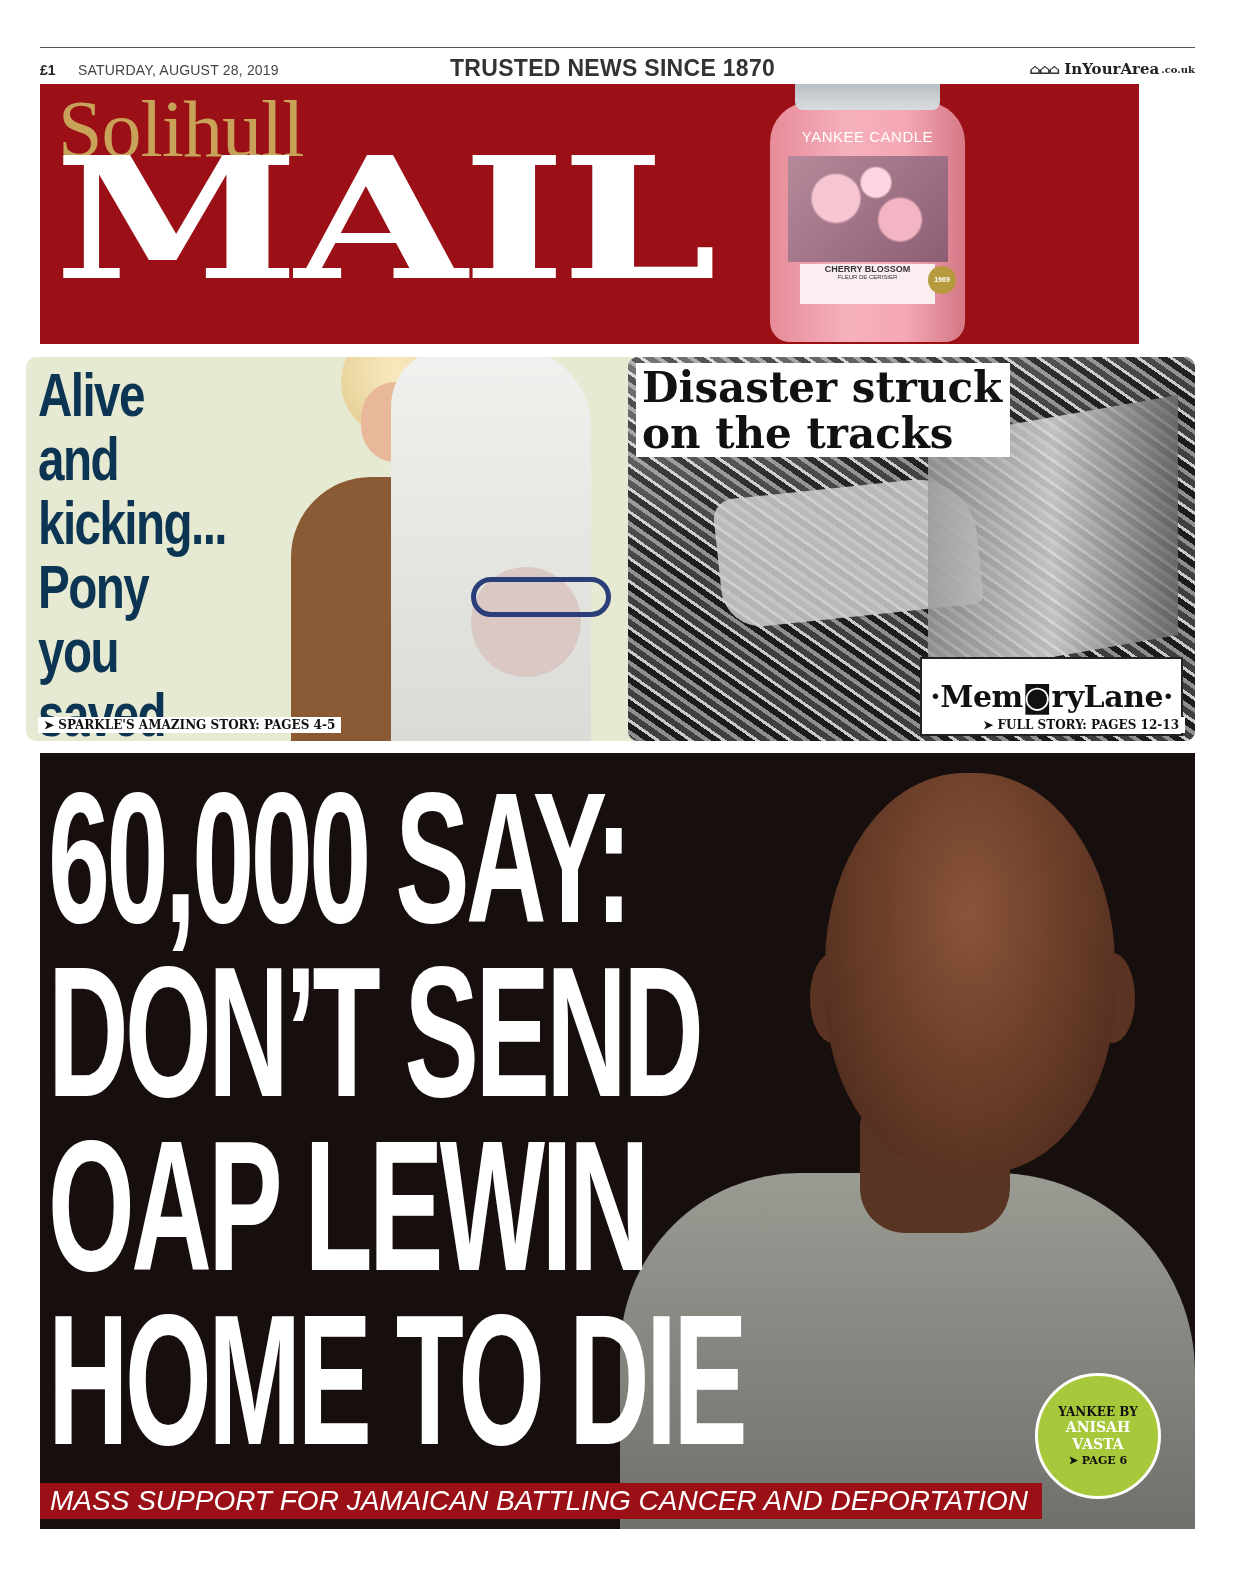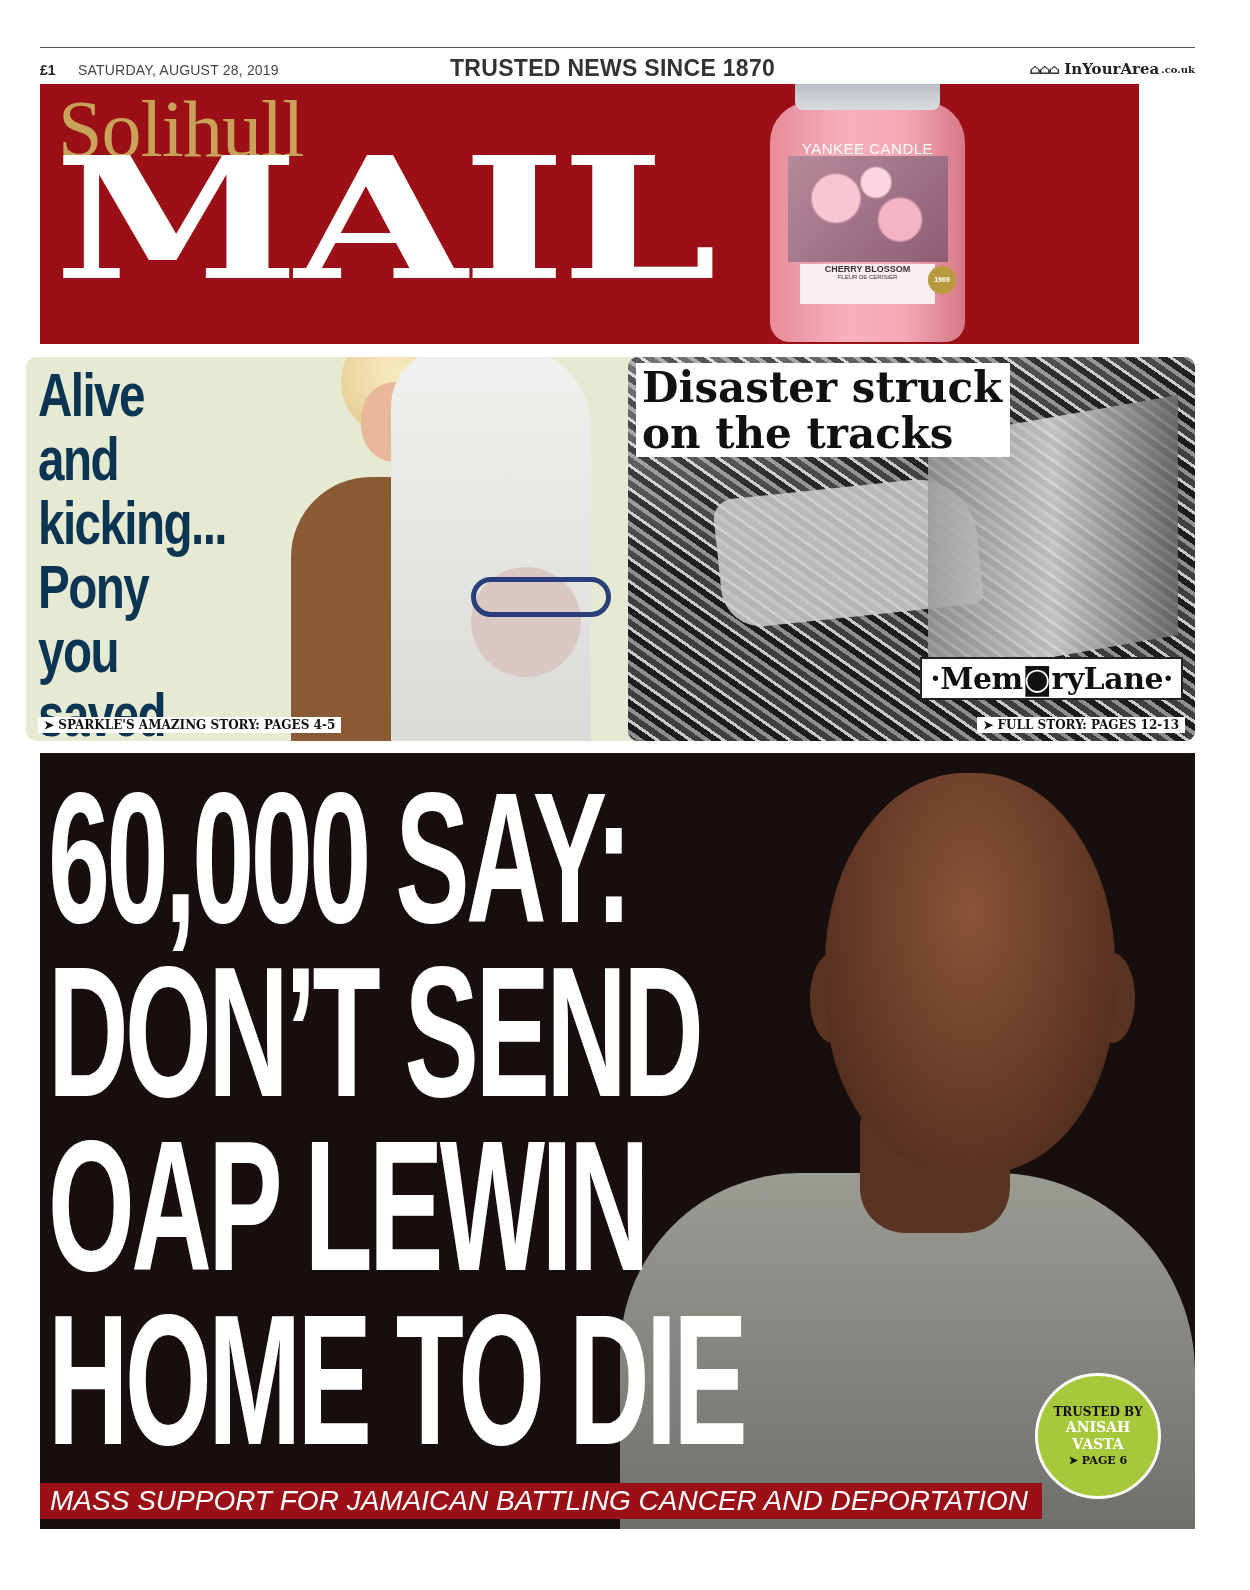--- a/index.html
+++ b/index.html
@@ -18,21 +18,21 @@
 
     
     .masthead { position: absolute; left: 40px; top: 84px; width: 1099px; height: 260px; background: #9a1016; overflow: hidden; }
     .solihull { position: absolute; left: 18px; top: 0px; font-family: "Liberation Serif", serif; font-size: 80px; color: #c9a25a; letter-spacing: -1px; }
     .mail { position: absolute; left: 14px; top: 50px; font-family: "DejaVu Serif", serif; font-weight: bold; font-size: 188px; color: #ffffff; letter-spacing: -4px; line-height: 1; transform: scaleX(1.18) scaleY(0.9); transform-origin: left top; }
 
     
     .candle { position: absolute; left: 730px; top: -44px; width: 195px; height: 304px; }
     .candle-lid { position: absolute; left: 25px; top: 0; width: 145px; height: 70px; border-radius: 20px 20px 8px 8px; background: linear-gradient(180deg, #e9ecef, #b7bcc2 60%, #d9dde1); }
     .candle-jar { position: absolute; left: 0; top: 62px; width: 195px; height: 240px; border-radius: 40px 40px 20px 20px; background: linear-gradient(90deg, #e78b98, #f6b1bd 40%, #f4a7b3 70%, #d57886); }
-    .candle-brand { position: absolute; left: 0; top: 100px; width: 195px; text-align: center; font-size: 15px; color: #fff; letter-spacing: 0.5px; }
+    .candle-brand { position: absolute; left: 0; top: 88px; width: 195px; text-align: center; font-size: 15px; color: #fff; letter-spacing: 0.5px; }
     .candle-photo { position: absolute; left: 18px; top: 116px; width: 160px; height: 106px; background: radial-gradient(circle at 30% 40%, #f8c6d3 0 18%, transparent 20%), radial-gradient(circle at 70% 60%, #f3b4c4 0 16%, transparent 18%), radial-gradient(circle at 55% 25%, #fbd5df 0 12%, transparent 14%), linear-gradient(135deg, #b58a9a, #8d5d74); }
     .candle-label { position: absolute; left: 30px; top: 224px; width: 135px; height: 40px; background: #fbeef0; text-align: center; font-size: 9px; font-weight: bold; color: #333; padding-top: 0; box-sizing: border-box; }
     .candle-label small { display: block; font-size: 6px; font-weight: normal; }
     .seal { position: absolute; left: 158px; top: 226px; width: 28px; height: 28px; border-radius: 50%; background: #b79a3d; color: #fff; font-size: 7px; text-align: center; line-height: 28px; font-weight: bold; }
 
     
     .offer { position: absolute; right: 10px; top: 4px; width: 210px; text-align: right; }
     .offer-big { font-size: 72px; font-weight: bold; color: #e7c36f; letter-spacing: -3px; line-height: 1; transform: scaleX(0.82); transform-origin: right top; }
     .offer-sub { font-family: "DejaVu Serif", serif; font-size: 25px; color: #e7c36f; font-weight: bold; line-height: 26px; margin-top: -6px; transform: scaleX(0.92); transform-origin: right top; }
     .clintons { margin: 8px 0 0 auto; width: 190px; height: 70px; background: #fff; border: 3px solid #9a1016; box-sizing: border-box; display: flex; align-items: center; justify-content: center; font-family: "DejaVu Serif", serif; font-style: italic; font-size: 34px; color: #9a1016; outline: 2px solid #fff; }
@@ -54,21 +54,21 @@
     .caption-right { right: 10px; margin-top: 40px; }
 
     .train-photo { position: absolute; inset: 0; background:
       linear-gradient(160deg, rgba(255,255,255,0.25), transparent 40%),
       repeating-linear-gradient(35deg, #4a4a4a 0 6px, #8c8c8c 6px 10px, #2d2d2d 10px 16px, #bdbdbd 16px 19px),
       #666; filter: grayscale(1) contrast(1.2); }
     .train-wreck { position: absolute; left: 90px; top: 130px; width: 260px; height: 130px; background: #cfcfcf; border-radius: 20px 60px 10px 40px; transform: rotate(-6deg); opacity: 0.85; }
     .train-car { position: absolute; left: 300px; top: 60px; width: 250px; height: 240px; background: linear-gradient(90deg, #9b9b9b, #d8d8d8 50%, #6d6d6d); transform: skewY(-10deg); opacity: 0.85; }
     .disaster-head { position: absolute; left: 8px; top: 6px; background: #fff; padding: 2px 8px 0 6px; font-family: "DejaVu Serif", serif; font-weight: bold; font-size: 42px; line-height: 46px; color: #111; }
     .disaster-head .line { display: block; }
-    .memory-lane { position: absolute; right: 12px; top: 300px; background: #fff; border: 2px solid #222; padding: 2px 8px; font-family: "DejaVu Serif", serif; font-weight: bold; font-size: 30px; color: #111; letter-spacing: -0.5px; }
+    .memory-lane { position: absolute; right: 12px; top: 300px; background: #fff; border: 2px solid #222; padding: 20px 8px; font-family: "DejaVu Serif", serif; font-weight: bold; font-size: 30px; color: #111; letter-spacing: -0.5px; }
 
     
     .lead { position: absolute; left: 40px; top: 753px; width: 1155px; height: 776px; background: #170f0d; overflow: hidden; }
     .portrait { position: absolute; left: 580px; top: 0; width: 575px; height: 776px; }
     .shirt { position: absolute; left: 0; top: 420px; width: 575px; height: 360px; background: linear-gradient(180deg, #9a9b93, #6f706b); border-radius: 180px 200px 0 0; }
     .neck { position: absolute; left: 240px; top: 330px; width: 150px; height: 150px; background: #5a3423; border-radius: 30%; }
     .head { position: absolute; left: 205px; top: 20px; width: 290px; height: 400px; border-radius: 48% 48% 45% 45%; background: radial-gradient(ellipse at 50% 35%, #8a5439, #5b3322 70%, #3f2317); }
     .ear-l, .ear-r { position: absolute; top: 200px; width: 45px; height: 90px; border-radius: 50%; background: #5b3322; }
     .ear-l { left: 190px; } .ear-r { left: 470px; }
     .headline { position: absolute; left: 8px; top: 18px; width: 900px; font-weight: bold; font-size: 186px; line-height: 174px; color: #fff; letter-spacing: -6px; transform: scaleX(0.6); transform-origin: left top; white-space: nowrap; }
@@ -153,19 +153,19 @@
     <div class="ear-r"></div>
     <div class="head"></div>
   </div>
   <div class="headline">
     <span class="line">60,000 SAY:</span>
     <span class="line">DON’T SEND</span>
     <span class="line">OAP LEWIN</span>
     <span class="line">HOME TO DIE</span>
   </div>
   <div class="report">
-    <span class="r1">TRUSTED BY</span>
+    <span class="r1">YANKEE BY</span>
     <span class="r2">ANISAH</span>
     <span class="r2">VASTA</span>
     <span class="r3">➤ PAGE 6</span>
   </div>
   <div class="standfirst">MASS SUPPORT FOR JAMAICAN BATTLING CANCER AND DEPORTATION</div>
 </div>
 
 </body></html>

